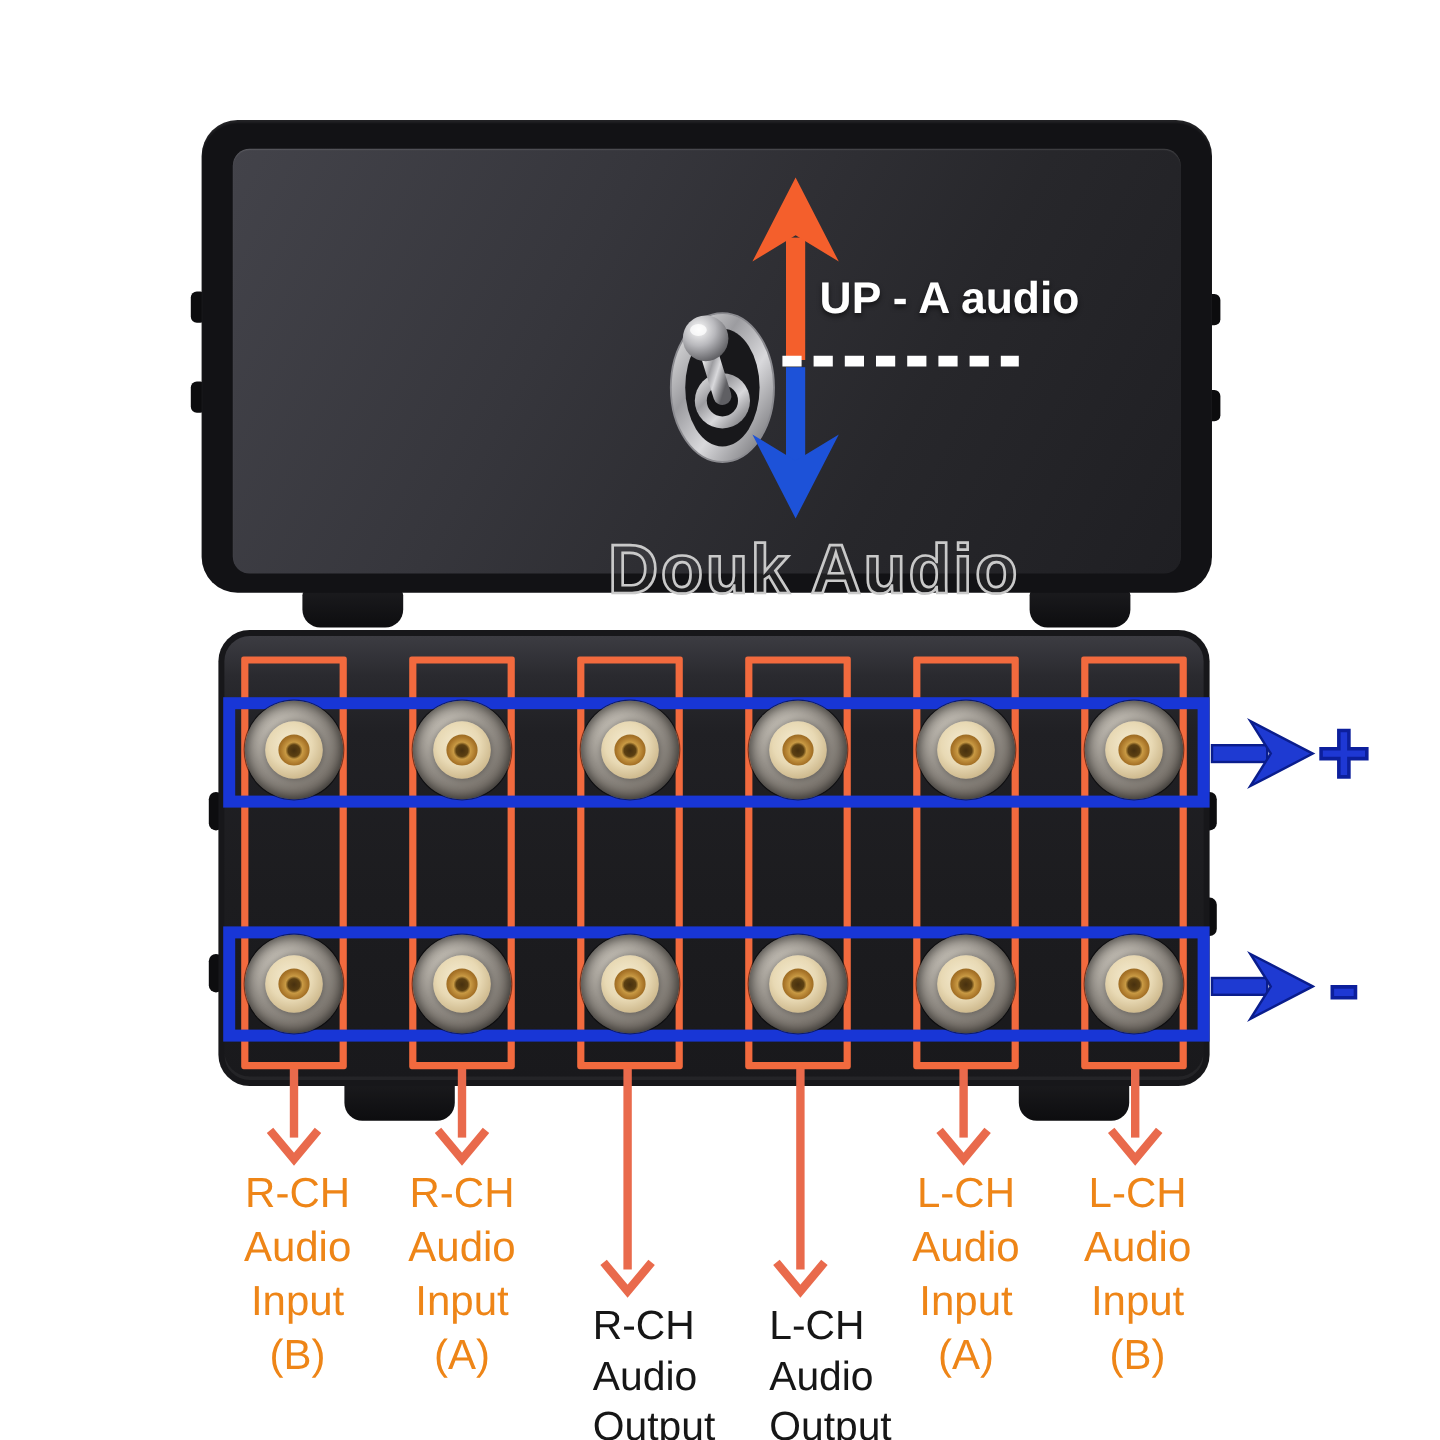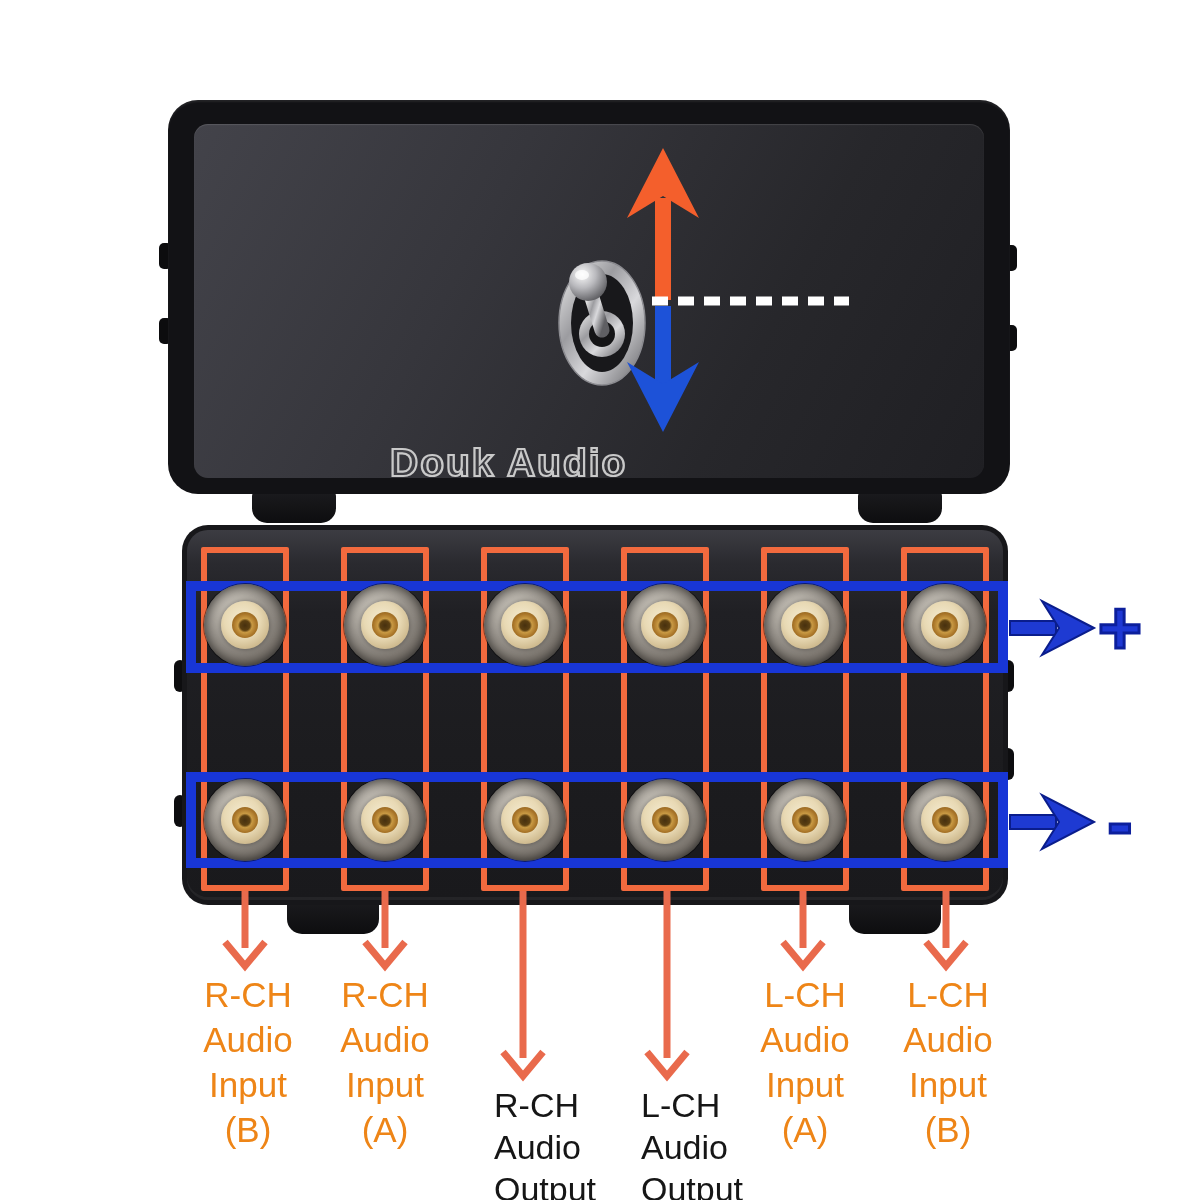--- a/index.html
+++ b/index.html
@@ -16,21 +16,21 @@
              border-radius:30px;z-index:2;box-shadow:inset 0 2px 2px rgba(255,255,255,.08);}
   .front-face{position:absolute;left:26px;top:24px;right:26px;bottom:16px;border-radius:14px;
               background:linear-gradient(118deg,#43434a 0%,#36363c 35%,#27272b 70%,#1f1f23 100%);
               box-shadow:inset 0 1px 1px rgba(255,255,255,.12);}
   .side-tab{width:13px;height:26px;background:#0c0c0e;border-radius:5px;z-index:1;}
   .foot{background:linear-gradient(#1b1b1e,#0d0d0f);border-radius:5px 5px 15px 15px;z-index:1;}
 
   
   .panel-label{color:#ffffff;font-weight:bold;font-size:37px;z-index:4;white-space:nowrap;
                text-shadow:0 2px 4px rgba(0,0,0,.55);}
-  .watermark{left:390px;top:441px;width:460px;text-align:left;font-size:39px;font-weight:bold;
+  .watermark{left:390px;top:441px;width:460px;text-align:right;font-size:58px;font-weight:bold;
              letter-spacing:2px;color:rgba(255,255,255,.05);-webkit-text-stroke:2.2px #c9c9c9;
              z-index:4;white-space:nowrap;}
 
   
   .rear-box{left:182px;top:525px;width:826px;height:380px;background:#17171a;border-radius:26px;z-index:2;}
   .rear-face{position:absolute;left:5px;top:5px;right:5px;bottom:5px;border-radius:21px;
              background:linear-gradient(#3c3c42 0%,#2a2a2f 9%,#202024 22%,#1c1c1f 60%,#19191c 100%);
              box-shadow:inset 0 -3px 0 rgba(255,255,255,.05);}
   .nub{width:12px;height:32px;background:#0d0d0f;border-radius:6px;z-index:1;}
 
@@ -105,20 +105,21 @@
       <rect x="655" y="198" width="16" height="102" fill="#f45f2c"></rect>
       <polygon points="663,148 699,218 663,196 627,218" fill="#f45f2c"></polygon>
     </g>
     <line x1="652" y1="301" x2="849" y2="301" stroke="#ffffff" stroke-width="9" stroke-dasharray="16 10"></line>
     <g>
       <rect x="655" y="306" width="16" height="80" fill="#1d52d8"></rect>
       <polygon points="663,432 627,362 663,384 699,362" fill="#1d52d8"></polygon>
     </g>
   </svg>
 
+  <div class="abs panel-label" style="left:683px;top:228px;">UP - A audio</div>
   <div class="abs watermark">Douk Audio</div>
 
   <div class="abs foot" style="left:287px;top:900px;width:92px;height:34px;"></div>
   <div class="abs foot" style="left:849px;top:900px;width:92px;height:34px;"></div>
   <div class="abs nub" style="left:174px;top:660px;"></div>
   <div class="abs nub" style="left:174px;top:795px;"></div>
   <div class="abs nub" style="left:1002px;top:660px;"></div>
   <div class="abs nub" style="left:1002px;top:748px;"></div>
 
   <div class="abs rear-box">

